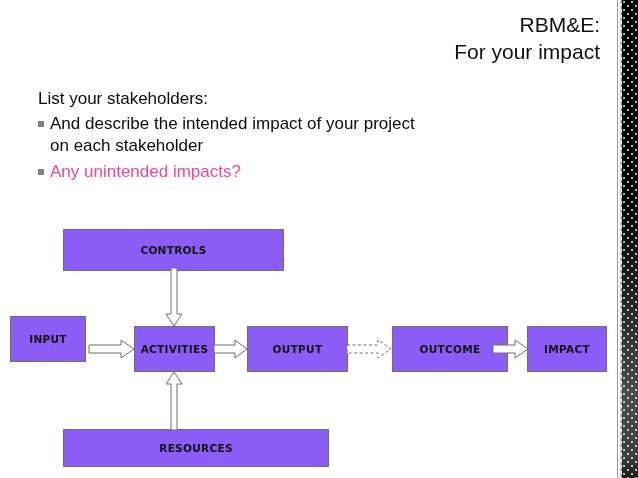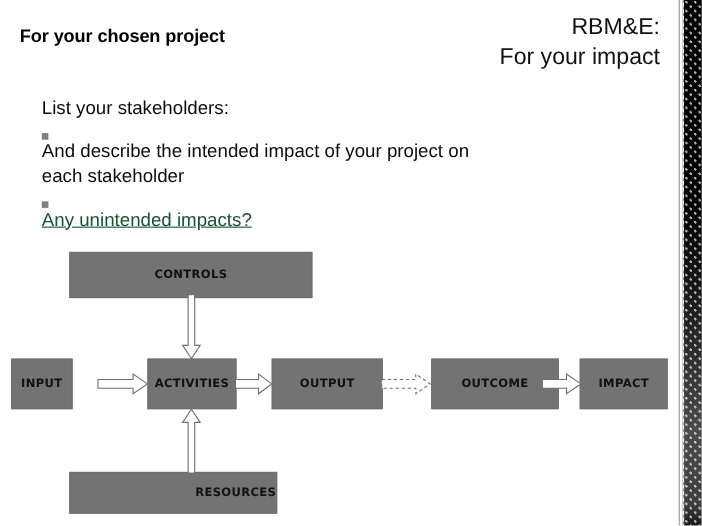--- a/index.html
+++ b/index.html
@@ -101,73 +101,71 @@
     color: #0b0b0b;
     line-height: 1.28;
     margin-bottom: 3px;
   }
   .bullet-row {
     display: flex;
     align-items: flex-start;
     font-size: 17px;
     line-height: 1.32;
     margin-top: 3px;
-    flex-direction: column;
   }
   .bullet-mark {
     flex: 0 0 auto;
     width: 6px;
     height: 6px;
     background: #808080;
     margin: 8px 6px 0 0;
   }
   .bullet-text { flex: 1 1 auto; }
   .bullet-black { color: #0b0b0b; }
-  .bullet-red { color: #14532d; text-decoration: underline; }
+  .bullet-red { color: #ec4899; }
 
   
   #diagram {
     position: absolute;
     left: 0;
     top: 0;
     width: 638px;
     height: 478px;
   }
   .dbox {
     position: absolute;
     border: 1px solid #6e6e6e;
-    background: #737373;
+    background: #8b5cf6;
     display: flex;
     align-items: center;
     justify-content: center;
     box-sizing: border-box;
   }
   .dbox span {
     font-family: "DejaVu Sans", sans-serif;
     font-size: 10.5px;
     font-weight: bold;
     color: #111111;
     letter-spacing: 0.3px;
   }
   #box-controls  { left: 63px;  top: 229px; width: 221px; height: 42px; }
-  #box-input     { left: 10px;  top: 326px; width: 56px;  height: 46px; text-align: center; }
+  #box-input     { left: 10px;  top: 316px; width: 76px;  height: 46px; text-align: center; }
   #box-activities{ left: 134px; top: 326px; width: 81px;  height: 46px; }
   #box-output    { left: 247px; top: 326px; width: 101px; height: 46px; }
   #box-outcome   { left: 392px; top: 326px; width: 116px; height: 46px; }
   #box-impact    { left: 527px; top: 326px; width: 80px;  height: 46px; text-align: center; }
-  #box-resources { left: 63px;  top: 429px; width: 189px; height: 38px; justify-content: flex-end; }
+  #box-resources { left: 63px;  top: 429px; width: 266px; height: 38px; }
 
   .arrow-svg { position: absolute; overflow: visible; }
 </style>
 </head>
 <body>
 
 <div id="slide">
 
-  <div id="header-left">For your chosen project</div>
 
   <div id="title-block">
     <div>RBM&amp;E:</div>
     <div>For your impact</div>
   </div>
 
   <div id="body-text">
     <div class="lead-line">List your stakeholders:</div>
 
     <div class="bullet-row">

